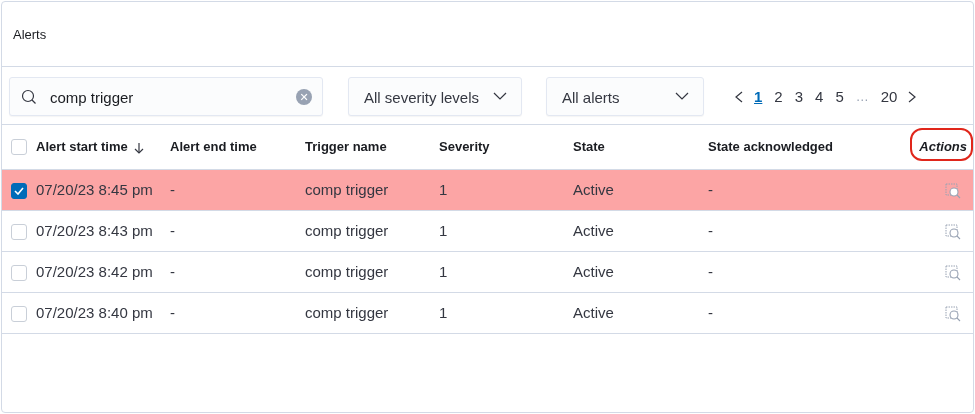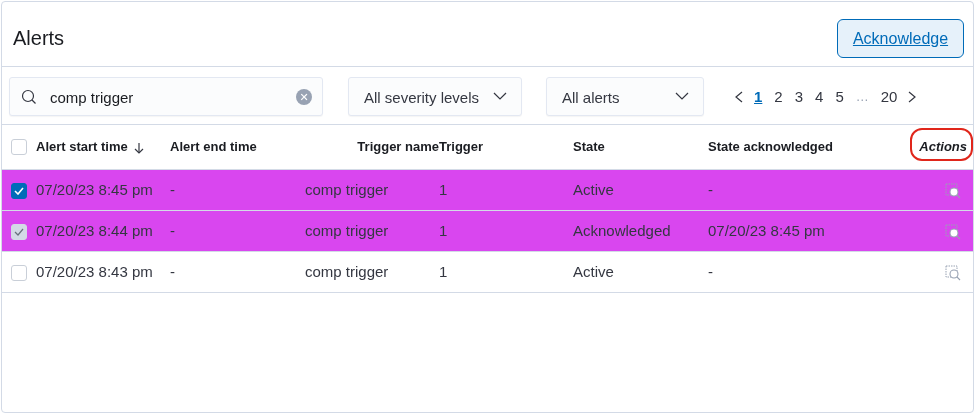--- a/index.html
+++ b/index.html
@@ -3,21 +3,21 @@
 <meta charset="utf-8">
 <style>
   * { box-sizing: border-box; margin: 0; padding: 0; }
   html, body { width: 975px; height: 414px; background: #ffffff; overflow: hidden; }
   body { font-family: "Liberation Sans", "DejaVu Sans", sans-serif; color: #1a1c21; font-size: 14px; }
   .panel {
     position: absolute; left: 1px; top: 1px; width: 973px; height: 412px;
     border: 1px solid #d3dae6; border-radius: 4px; background: #fff; overflow: hidden;
   }
   .header { position: absolute; left: 0; top: 0; width: 100%; height: 65px; border-bottom: 1px solid #d3dae6; }
-  .title { position: absolute; left: 11px; top: 25px; font-size: 20px; font-weight: 500; color: #1a1c21; }
+  .title { position: absolute; left: 11px; top: 25px; font-size: 13px; font-weight: 500; color: #1a1c21; }
   .ack-btn {
     position: absolute; left: 835px; top: 17px; width: 127px; height: 39px;
     background: #e6f1fa; border: 1px solid #006bb8; border-radius: 6px;
     color: #006bb8; font-size: 16px; text-decoration: underline;
     display: flex; align-items: center; justify-content: center; cursor: pointer;
   }
   .toolbar { position: absolute; left: 0; top: 65px; width: 100%; height: 58px; border-bottom: 1px solid #d3dae6; }
   .search {
     position: absolute; left: 7px; top: 10px; width: 314px; height: 39px;
     background: #fbfcfd; border: 1px solid #e3e8f2; border-radius: 3px;
@@ -40,25 +40,25 @@
   .sel-alerts { left: 544px; width: 158px; }
   .pager { position: absolute; left: 728px; top: 10px; height: 39px; display: flex; align-items: center; }
   .pager .pg { font-size: 15px; color: #343741; padding: 0 6px; cursor: pointer; min-width: 14px; text-align: center; }
   .pager .pg.active { color: #006bb8; font-weight: 700; text-decoration: underline; }
   .pager .dots { font-size: 13px; color: #98a2b3; padding: 0 6px; }
   .pager .arrow { width: 18px; height: 39px; display: flex; align-items: center; justify-content: center; cursor: pointer; }
 
   table { position: absolute; left: 0; top: 123px; width: 973px; border-collapse: collapse; }
   th { height: 44px; text-align: left; font-size: 13px; font-weight: 700; color: #1a1c21; border-bottom: 1px solid #d3dae6; padding: 0; }
   td { height: 41px; font-size: 15px; color: #343741; border-bottom: 1px solid #d3dae6; padding: 0; }
-  tr.selected td { background: #d946ef; margin-left: 44px; }
+  tr.selected td { background: #fca5a5; margin-left: 44px; }
   .c-chk { width: 34px; padding-left: 9px !important; }
   .c-start { width: 134px; }
   .c-end { width: 135px; }
-  .c-trig { width: 134px; text-align: right; }
+  .c-trig { width: 134px; }
   .c-sev { width: 134px; }
   .c-state { width: 135px; }
   .c-ack { width: 180px; }
   .c-act { text-align: right; padding-right: 8px !important; font-style: italic; }
   .cb {
     width: 16px; height: 16px; border: 1px solid #c9cfd8; border-radius: 3px; background: #fff;
     display: inline-flex; align-items: center; justify-content: center; vertical-align: middle; cursor: pointer;
   }
   .cb.checked { background: #006bb8; border-color: #006bb8; }
   .cb.partial { background: #d3dae6; border-color: #d3dae6; }
@@ -69,21 +69,20 @@
     border: 2px solid #e0261b; border-radius: 12px;
   }
   .inspect-icon { display: inline-block; width: 16px; height: 16px; vertical-align: middle; margin-right: 6px; cursor: pointer; }
 </style>
 </head>
 <body>
 
 <div class="panel">
   <div class="header">
     <div class="title">Alerts</div>
-    <div class="ack-btn">Acknowledge</div>
   </div>
 
   <div class="toolbar">
     <div class="search">
       <svg class="mag" viewBox="0 0 16 16">
           <circle cx="7" cy="7" r="5.5" fill="none" stroke="#343741" stroke-width="1.2"></circle>
           <line x1="11" y1="11" x2="14.5" y2="14.5" stroke="#343741" stroke-width="1.2"></line>
         </svg>
       <span class="val">comp trigger</span>
       <span class="clear">✕</span>
@@ -127,21 +126,21 @@
   <table>
     <thead>
       <tr>
         <th class="c-chk"><span class="cb"></span></th>
         <th class="c-start"><span>Alert start time</span><svg class="sort-arrow" width="10" height="12" viewBox="0 0 10 12">
               <line x1="5" y1="1" x2="5" y2="11" stroke="#343741" stroke-width="1.2"></line>
               <polyline points="1,7 5,11 9,7" fill="none" stroke="#343741" stroke-width="1.2"></polyline>
             </svg></th>
         <th class="c-end">Alert end time</th>
         <th class="c-trig">Trigger name</th>
-        <th class="c-sev">Trigger</th>
+        <th class="c-sev">Severity</th>
         <th class="c-state">State</th>
         <th class="c-ack">State acknowledged</th>
         <th class="c-act"><span class="actions-hdr"><span class="ring"></span><span>Actions</span></span></th>
       </tr>
     </thead>
     <tbody>
       <tr class="selected">
         <td class="c-chk"><span class="cb checked">
               <svg width="10" height="8" viewBox="0 0 10 8">
                 <polyline points="1,4 4,7 9,1" fill="none" stroke="#fff" stroke-width="1.6"></polyline>
@@ -152,41 +151,51 @@
         <td>comp trigger</td>
         <td>1</td>
         <td>Active</td>
         <td>-</td>
         <td class="c-act"><svg class="inspect-icon" viewBox="0 0 16 16">
               <rect x="1" y="1" width="11" height="11" fill="none" stroke="#98a2b3" stroke-dasharray="1.5 1" stroke-width="1"></rect>
               <circle cx="9" cy="9" r="4" fill="#fff" stroke="#98a2b3" stroke-width="1.1"></circle>
               <line x1="12" y1="12" x2="15" y2="15" stroke="#98a2b3" stroke-width="1.1"></line>
             </svg></td>
       </tr>
-      <tr class="selected">
-        <td class="c-chk"><span class="cb partial">
-              <svg width="10" height="8" viewBox="0 0 10 8">
-                <polyline points="1,4 4,7 9,1" fill="none" stroke="#69707d" stroke-width="1.2"></polyline>
-              </svg>
-            </span></td>
-        <td>07/20/23 8:44 pm</td>
-        <td>-</td>
-        <td>comp trigger</td>
-        <td>1</td>
-        <td>Acknowledged</td>
-        <td>07/20/23 8:45 pm</td>
-        <td class="c-act"><svg class="inspect-icon" viewBox="0 0 16 16">
-              <rect x="1" y="1" width="11" height="11" fill="none" stroke="#98a2b3" stroke-dasharray="1.5 1" stroke-width="1"></rect>
-              <circle cx="9" cy="9" r="4" fill="#fff" stroke="#98a2b3" stroke-width="1.1"></circle>
-              <line x1="12" y1="12" x2="15" y2="15" stroke="#98a2b3" stroke-width="1.1"></line>
-            </svg></td>
-      </tr>
       <tr>
         <td class="c-chk"><span class="cb"></span></td>
         <td>07/20/23 8:43 pm</td>
+        <td>-</td>
+        <td>comp trigger</td>
+        <td>1</td>
+        <td>Active</td>
+        <td>-</td>
+        <td class="c-act"><svg class="inspect-icon" viewBox="0 0 16 16">
+              <rect x="1" y="1" width="11" height="11" fill="none" stroke="#98a2b3" stroke-dasharray="1.5 1" stroke-width="1"></rect>
+              <circle cx="9" cy="9" r="4" fill="#fff" stroke="#98a2b3" stroke-width="1.1"></circle>
+              <line x1="12" y1="12" x2="15" y2="15" stroke="#98a2b3" stroke-width="1.1"></line>
+            </svg></td>
+      </tr>
+      <tr>
+        <td class="c-chk"><span class="cb"></span></td>
+        <td>07/20/23 8:42 pm</td>
+        <td>-</td>
+        <td>comp trigger</td>
+        <td>1</td>
+        <td>Active</td>
+        <td>-</td>
+        <td class="c-act"><svg class="inspect-icon" viewBox="0 0 16 16">
+              <rect x="1" y="1" width="11" height="11" fill="none" stroke="#98a2b3" stroke-dasharray="1.5 1" stroke-width="1"></rect>
+              <circle cx="9" cy="9" r="4" fill="#fff" stroke="#98a2b3" stroke-width="1.1"></circle>
+              <line x1="12" y1="12" x2="15" y2="15" stroke="#98a2b3" stroke-width="1.1"></line>
+            </svg></td>
+      </tr>
+      <tr>
+        <td class="c-chk"><span class="cb"></span></td>
+        <td>07/20/23 8:40 pm</td>
         <td>-</td>
         <td>comp trigger</td>
         <td>1</td>
         <td>Active</td>
         <td>-</td>
         <td class="c-act"><svg class="inspect-icon" viewBox="0 0 16 16">
               <rect x="1" y="1" width="11" height="11" fill="none" stroke="#98a2b3" stroke-dasharray="1.5 1" stroke-width="1"></rect>
               <circle cx="9" cy="9" r="4" fill="#fff" stroke="#98a2b3" stroke-width="1.1"></circle>
               <line x1="12" y1="12" x2="15" y2="15" stroke="#98a2b3" stroke-width="1.1"></line>
             </svg></td>

